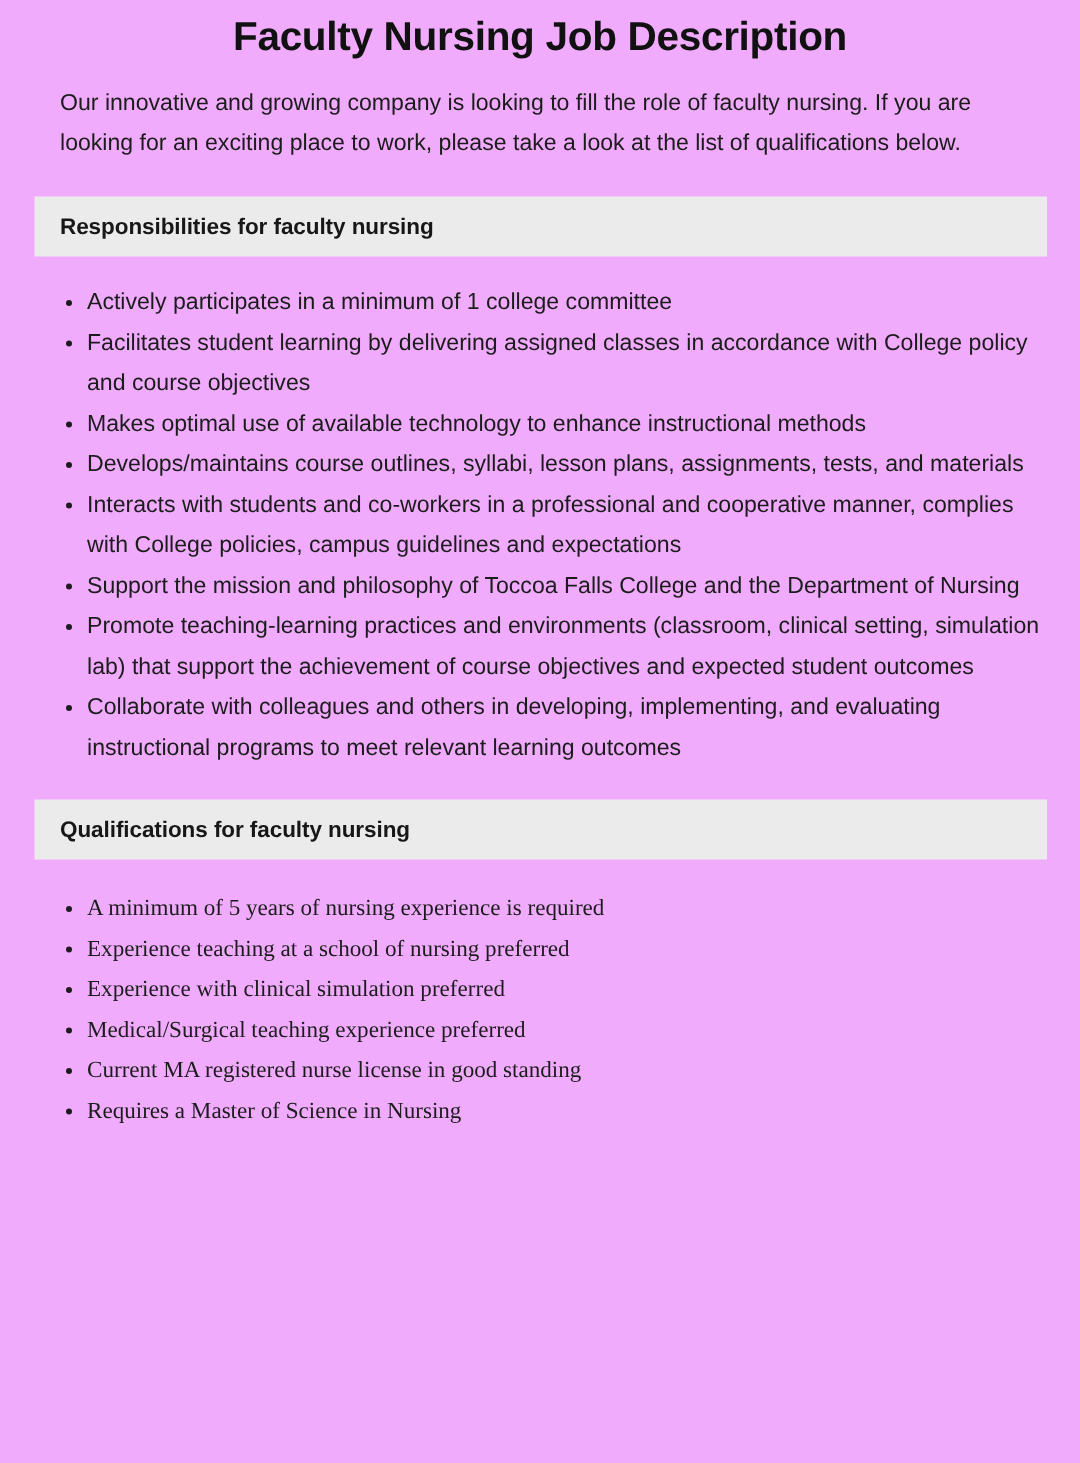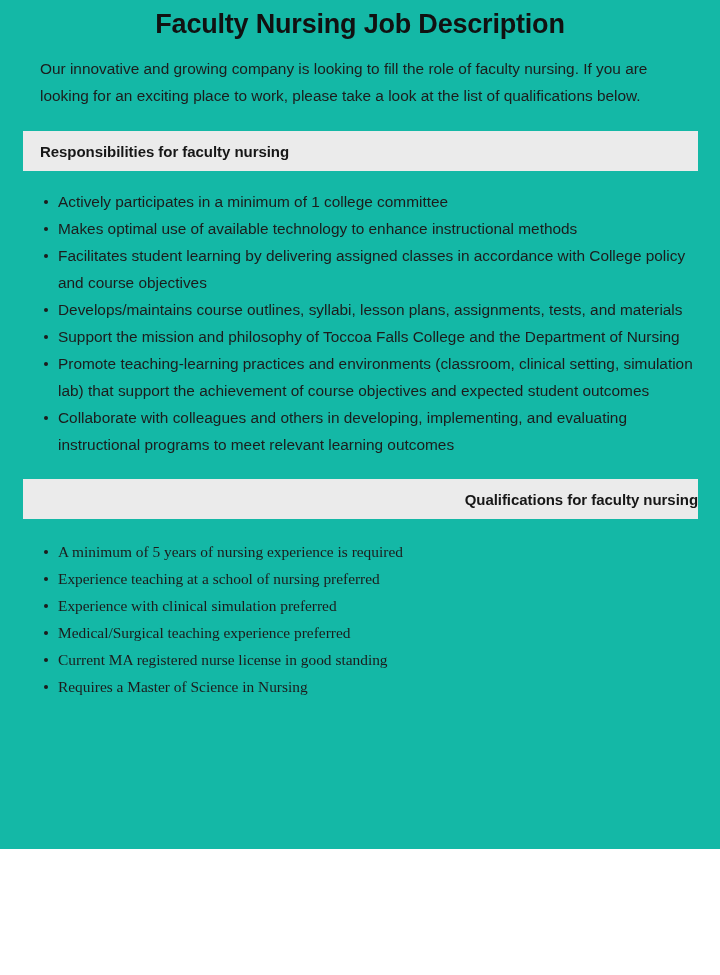--- a/index.html
+++ b/index.html
@@ -11,23 +11,23 @@
   }
   body {
     width: 720px;
     height: 975px;
     font-family: "Liberation Sans", sans-serif;
     color: #1c1c1c;
     overflow: hidden;
   }
   .page {
     width: 720px;
-    height: 849px;
+    height: 975px;
     position: relative;
-    background: #14b8a6;
+    background: #f0abfc;
   }
 
   
   .doc-title {
     margin: 0;
     padding: 7px 22px 0 22px;
     font-size: 27px;
     line-height: 34px;
     font-weight: 700;
     text-align: center;
@@ -53,21 +53,21 @@
     align-items: center;
     padding: 0 0 0 17px;
   }
   .section-bar-title {
     font-size: 15px;
     font-weight: 700;
     color: #171717;
     letter-spacing: -0.05px;
   }
   .responsibilities-bar { margin-top: 22px; }
-  .qualifications-bar { margin-top: 21px; justify-content: flex-end; }
+  .qualifications-bar { margin-top: 21px; }
 
   
   ul.bullets {
     margin: 0;
     padding: 0;
     list-style: none;
   }
   ul.bullets.resp-list { margin-top: 17px; }
   ul.bullets.qual-list { margin-top: 19px; font-family: Liberation Serif, serif; }
 
@@ -98,23 +98,24 @@
   <h1 class="doc-title">Faculty Nursing Job Description</h1>
 
   <p class="intro">Our innovative and growing company is looking to fill the role of faculty nursing. If you are looking for an exciting place to work, please take a look at the list of qualifications below.</p>
 
   <div class="section-bar responsibilities-bar">
     <span class="section-bar-title">Responsibilities for faculty nursing</span>
   </div>
 
   <ul class="bullets resp-list">
     <li>Actively participates in a minimum of 1 college committee</li>
+    <li>Facilitates student learning by delivering assigned classes in accordance with College policy and course objectives</li>
     <li>Makes optimal use of available technology to enhance instructional methods</li>
-    <li>Facilitates student learning by delivering assigned classes in accordance with College policy and course objectives</li>
     <li>Develops/maintains course outlines, syllabi, lesson plans, assignments, tests, and materials</li>
+    <li>Interacts with students and co-workers in a professional and cooperative manner, complies with College policies, campus guidelines and expectations</li>
     <li>Support the mission and philosophy of Toccoa Falls College and the Department of Nursing</li>
     <li>Promote teaching-learning practices and environments (classroom, clinical setting, simulation lab) that support the achievement of course objectives and expected student outcomes</li>
     <li>Collaborate with colleagues and others in developing, implementing, and evaluating instructional programs to meet relevant learning outcomes</li>
   </ul>
 
   <div class="section-bar qualifications-bar">
     <span class="section-bar-title">Qualifications for faculty nursing</span>
   </div>
 
   <ul class="bullets qual-list">

